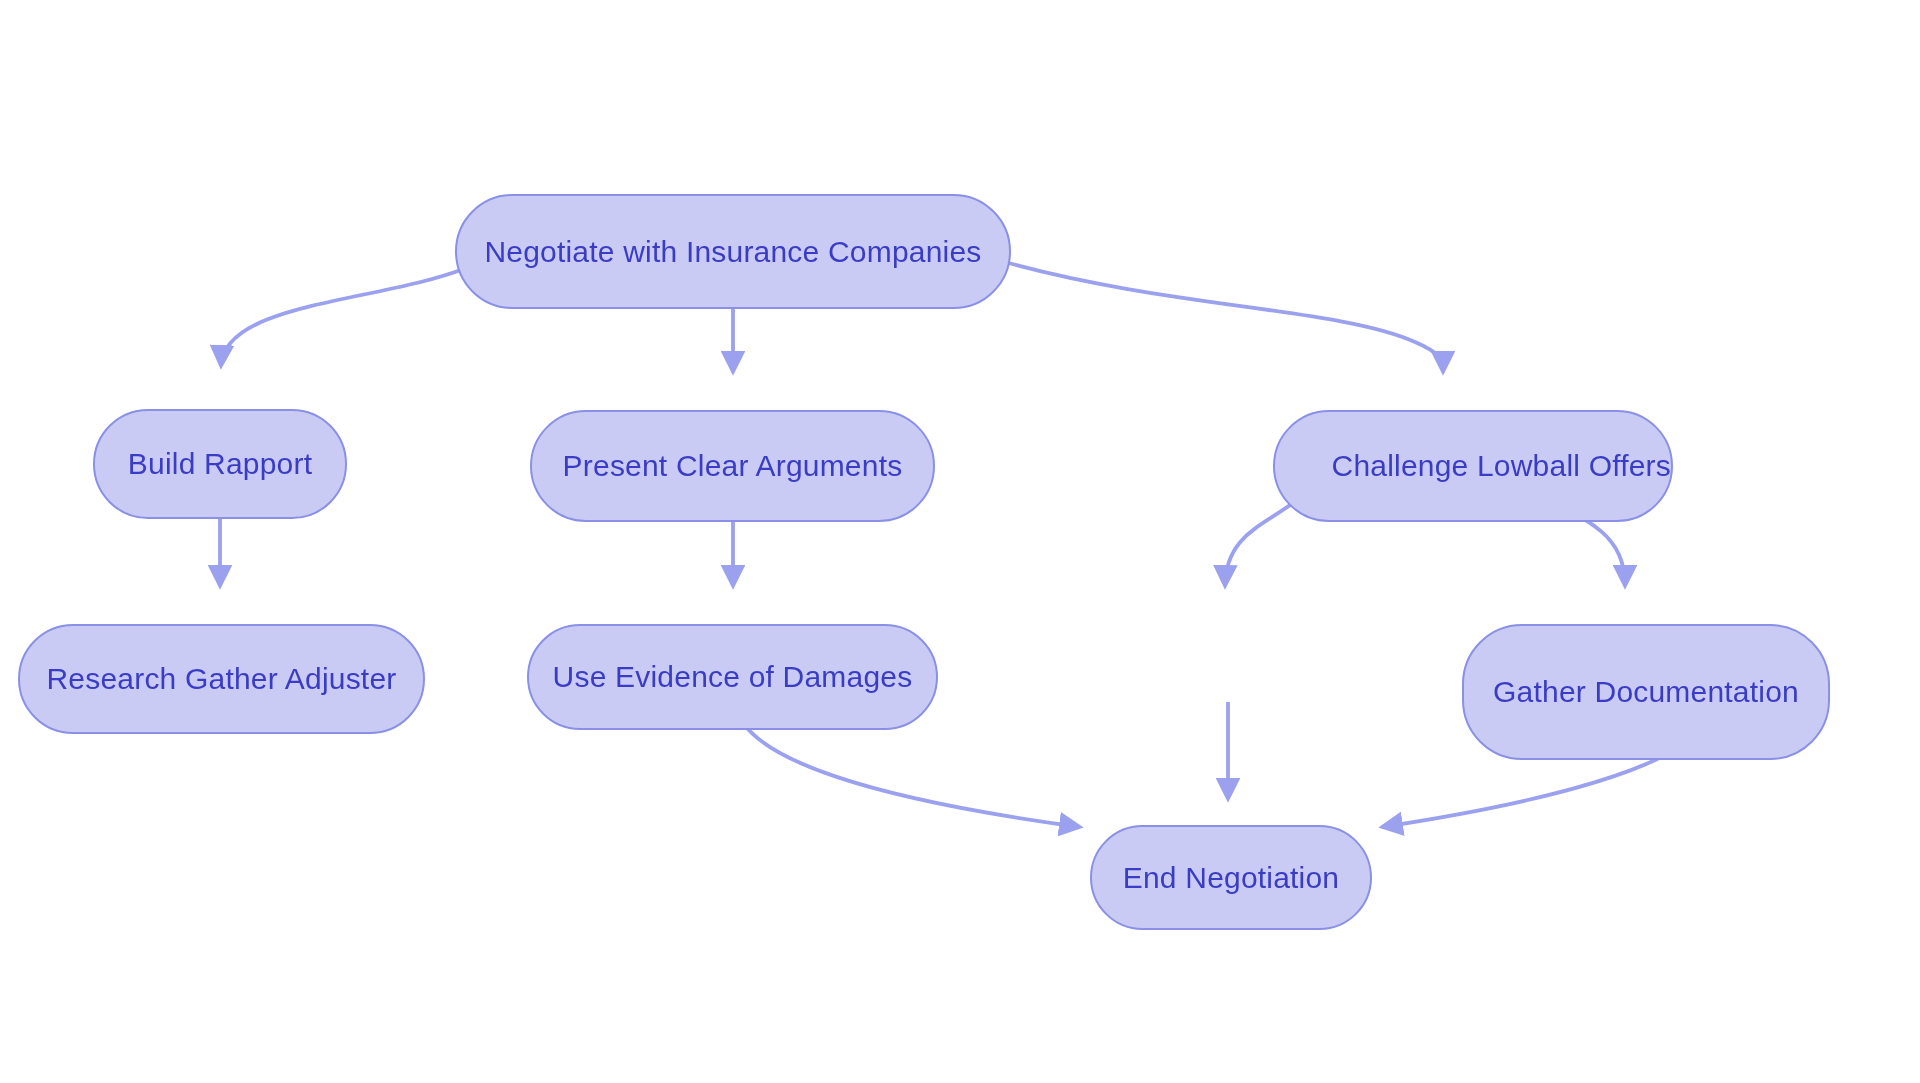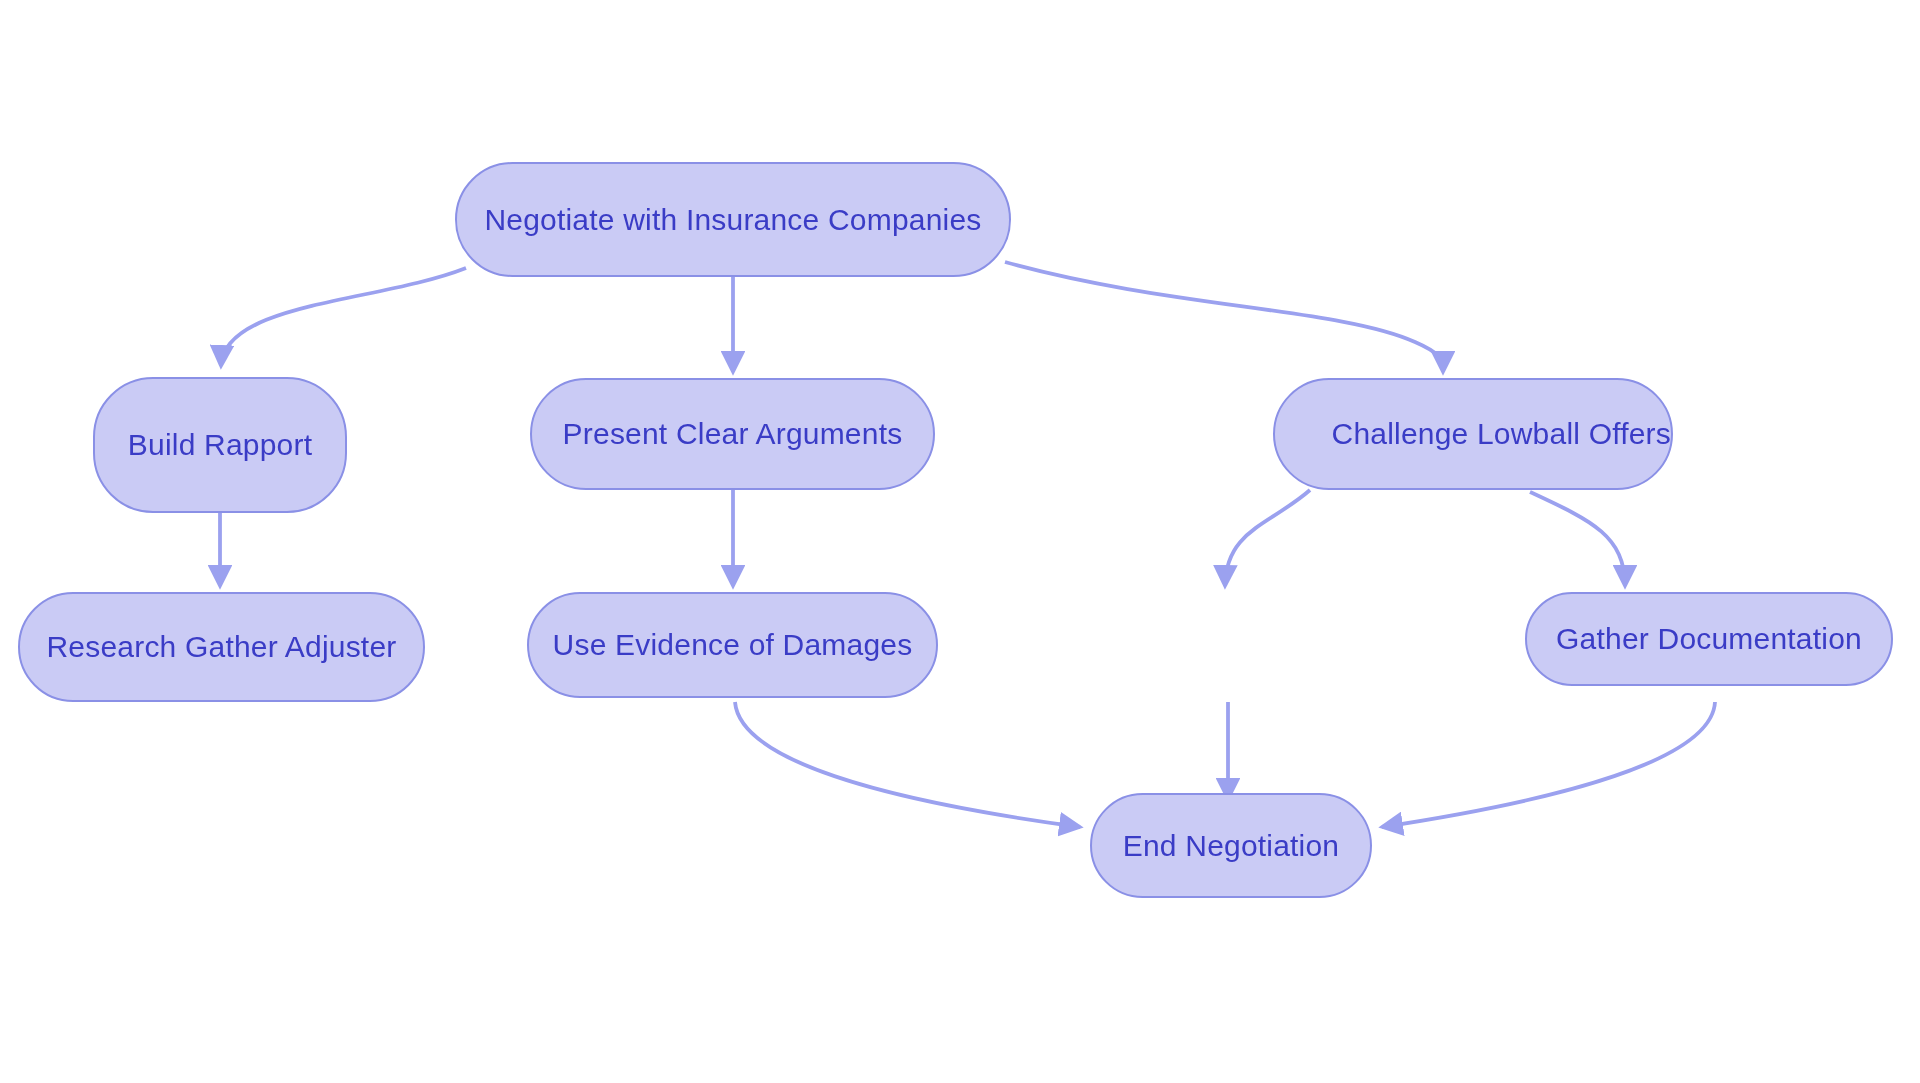--- a/index.html
+++ b/index.html
@@ -33,20 +33,21 @@
     align-items: center;
     justify-content: center;
     background: var(--node-fill, #cacbf5);
     border: 2px solid var(--node-border, #8a90e6);
     border-radius: 60px;
     color: var(--node-text, #3a3cc6);
     font-size: 30px;
     letter-spacing: 0.2px;
     white-space: nowrap;
     text-align: center;
+    margin-top: 32px;
   }
 </style>
 </head>
 <body>
 
 <div class="canvas">
 
   <svg class="edges" viewBox="0 0 1920 1083" xmlns="http://www.w3.org/2000/svg">
     <defs>
       <marker id="arrowhead" viewBox="0 0 10 10" refX="8.5" refY="5" markerWidth="6.5" markerHeight="6.5" orient="auto-start-reverse">
@@ -62,42 +63,42 @@
     <path class="edge" d="M 1530 492 C 1590 520, 1625 535, 1625 586" marker-end="url(#arrowhead)"></path>
     <path class="edge" d="M 1228 702 L 1228 799" marker-end="url(#arrowhead)"></path>
     <path class="edge" d="M 735 702 C 740 760, 880 800, 1080 827" marker-end="url(#arrowhead)"></path>
     <path class="edge" d="M 1715 702 C 1712 760, 1560 800, 1382 827" marker-end="url(#arrowhead)"></path>
   </svg>
 
   <div class="node" style="left:455px; top:162px; width:556px; height:115px;">
     <span>Negotiate with Insurance Companies</span>
   </div>
 
-  <div class="node" style="left:93px; top:377px; width:254px; height:136px;">
+  <div class="node" style="left:93px; top:377px; width:254px; height:110px;">
     <span>Build Rapport</span>
   </div>
 
   <div class="node" style="left:530px; top:378px; width:405px; height:112px;justify-content:center;">
     <span>Present Clear Arguments</span>
   </div>
 
   <div class="node" style="left:1273px; top:378px; width:400px; height:112px;justify-content:flex-end;">
     <span>Challenge Lowball Offers</span>
   </div>
 
   <div class="node" style="left:18px; top:592px; width:407px; height:110px;">
     <span>Research Gather Adjuster</span>
   </div>
 
   <div class="node" style="left:527px; top:592px; width:411px; height:106px;">
     <span>Use Evidence of Damages</span>
   </div>
 
 
-  <div class="node" style="left:1525px; top:592px; width:368px; height:94px;">
+  <div class="node" style="left:1462px; top:592px; width:368px; height:136px;">
     <span>Gather Documentation</span>
   </div>
 
   <div class="node" style="left:1090px; top:793px; width:282px; height:105px;">
     <span>End Negotiation</span>
   </div>
 
 </div>
 
 </body></html>

